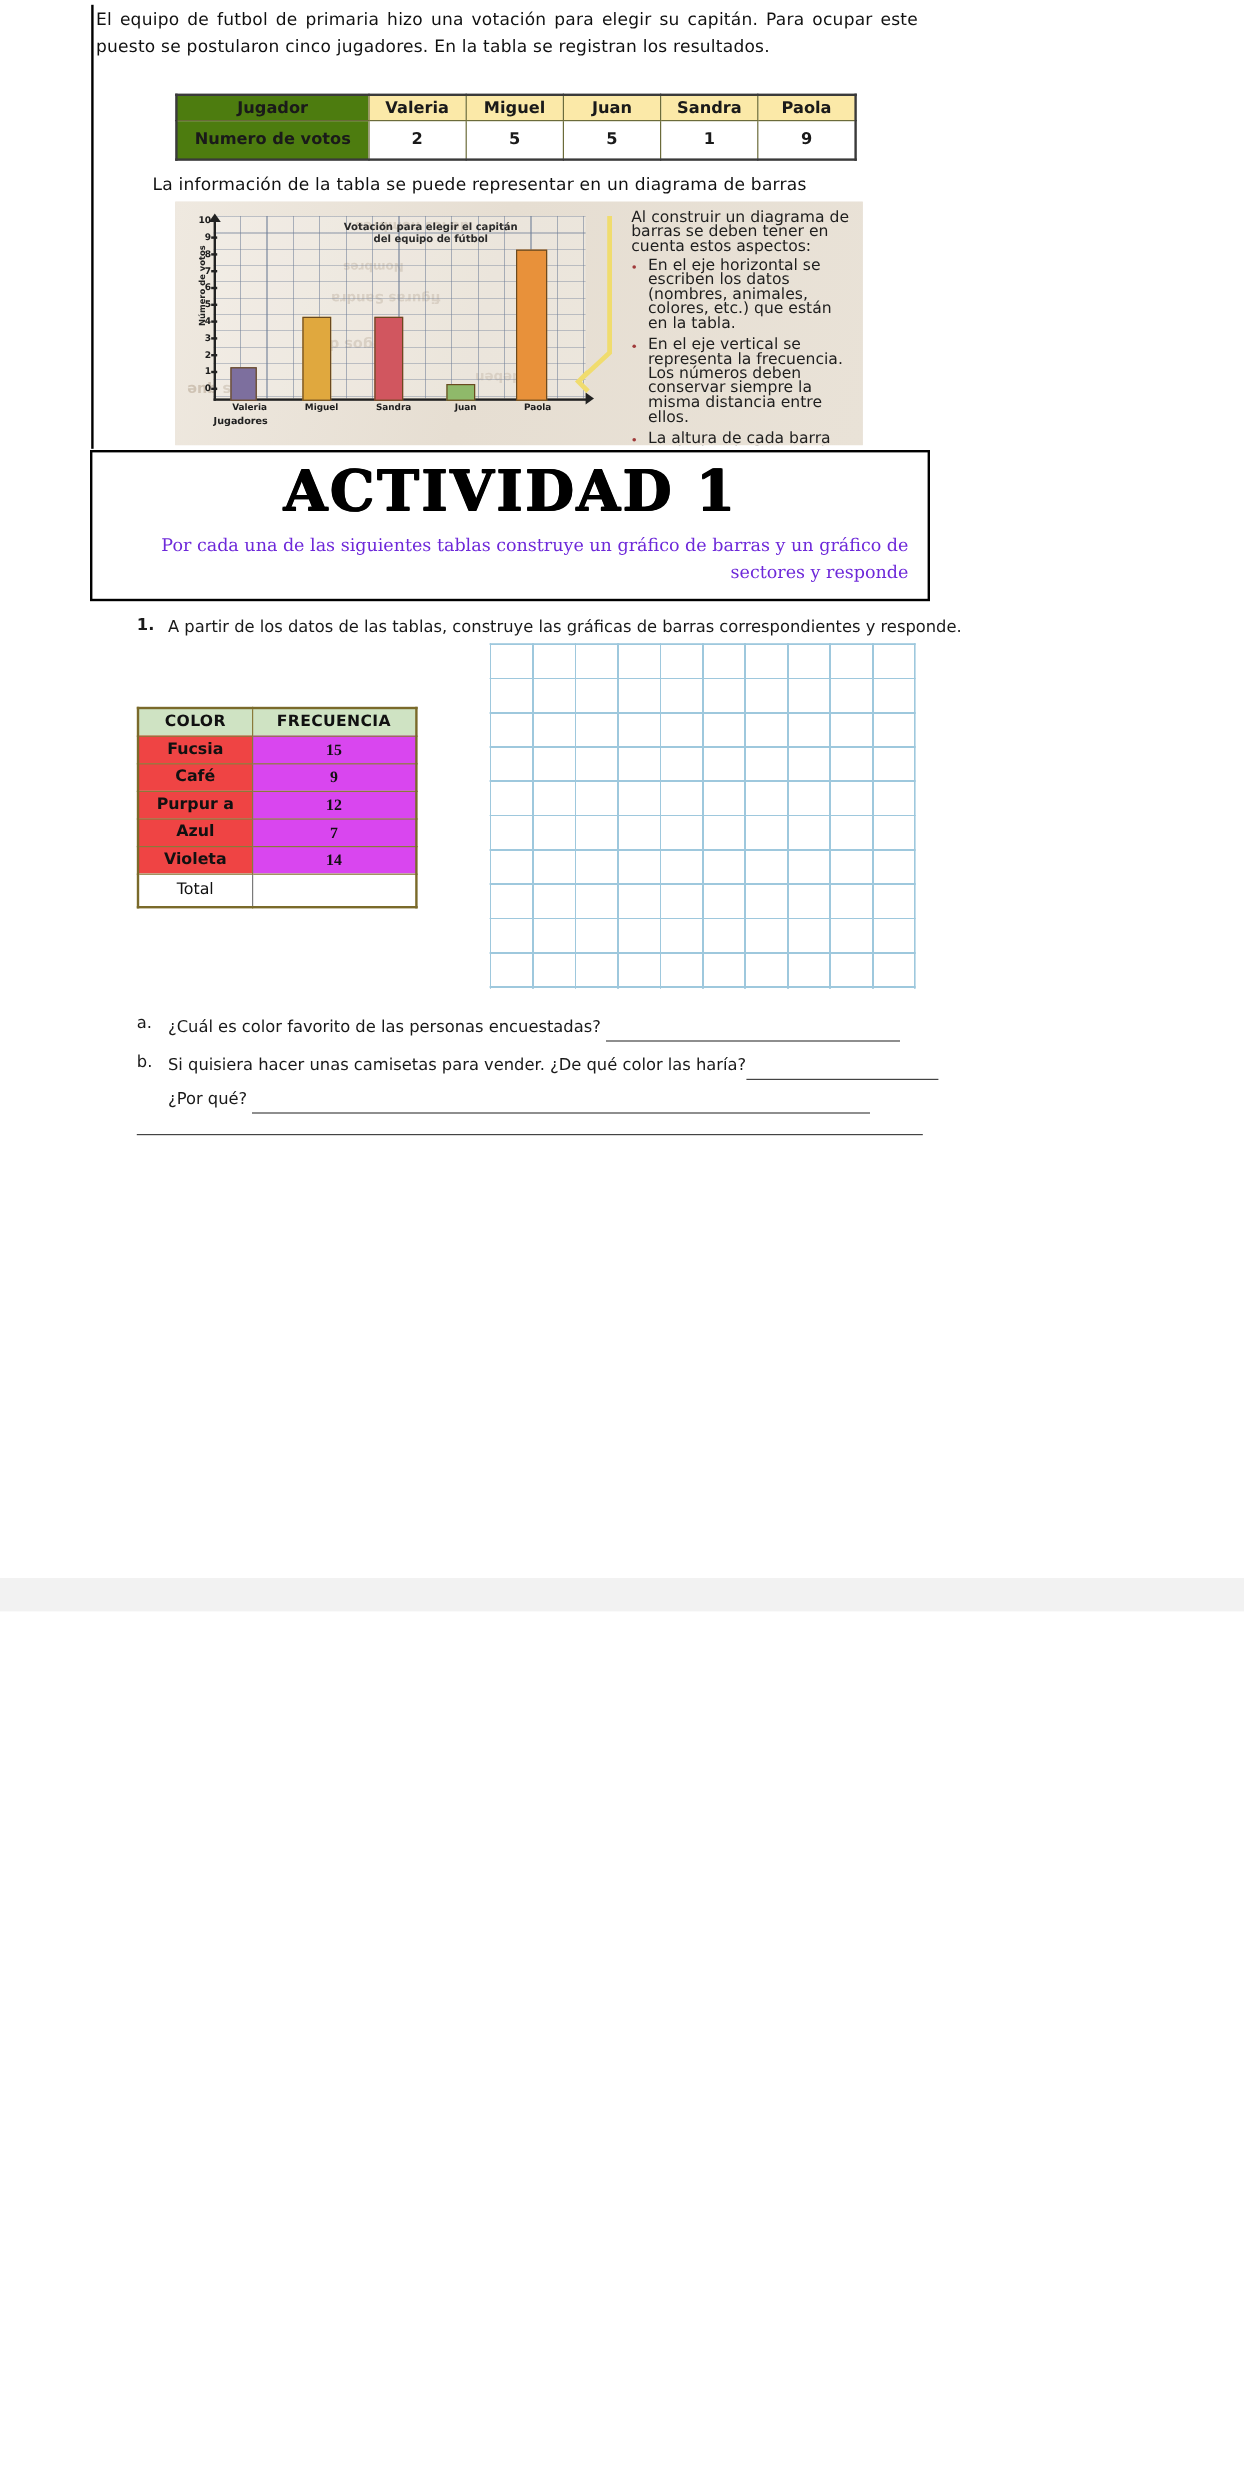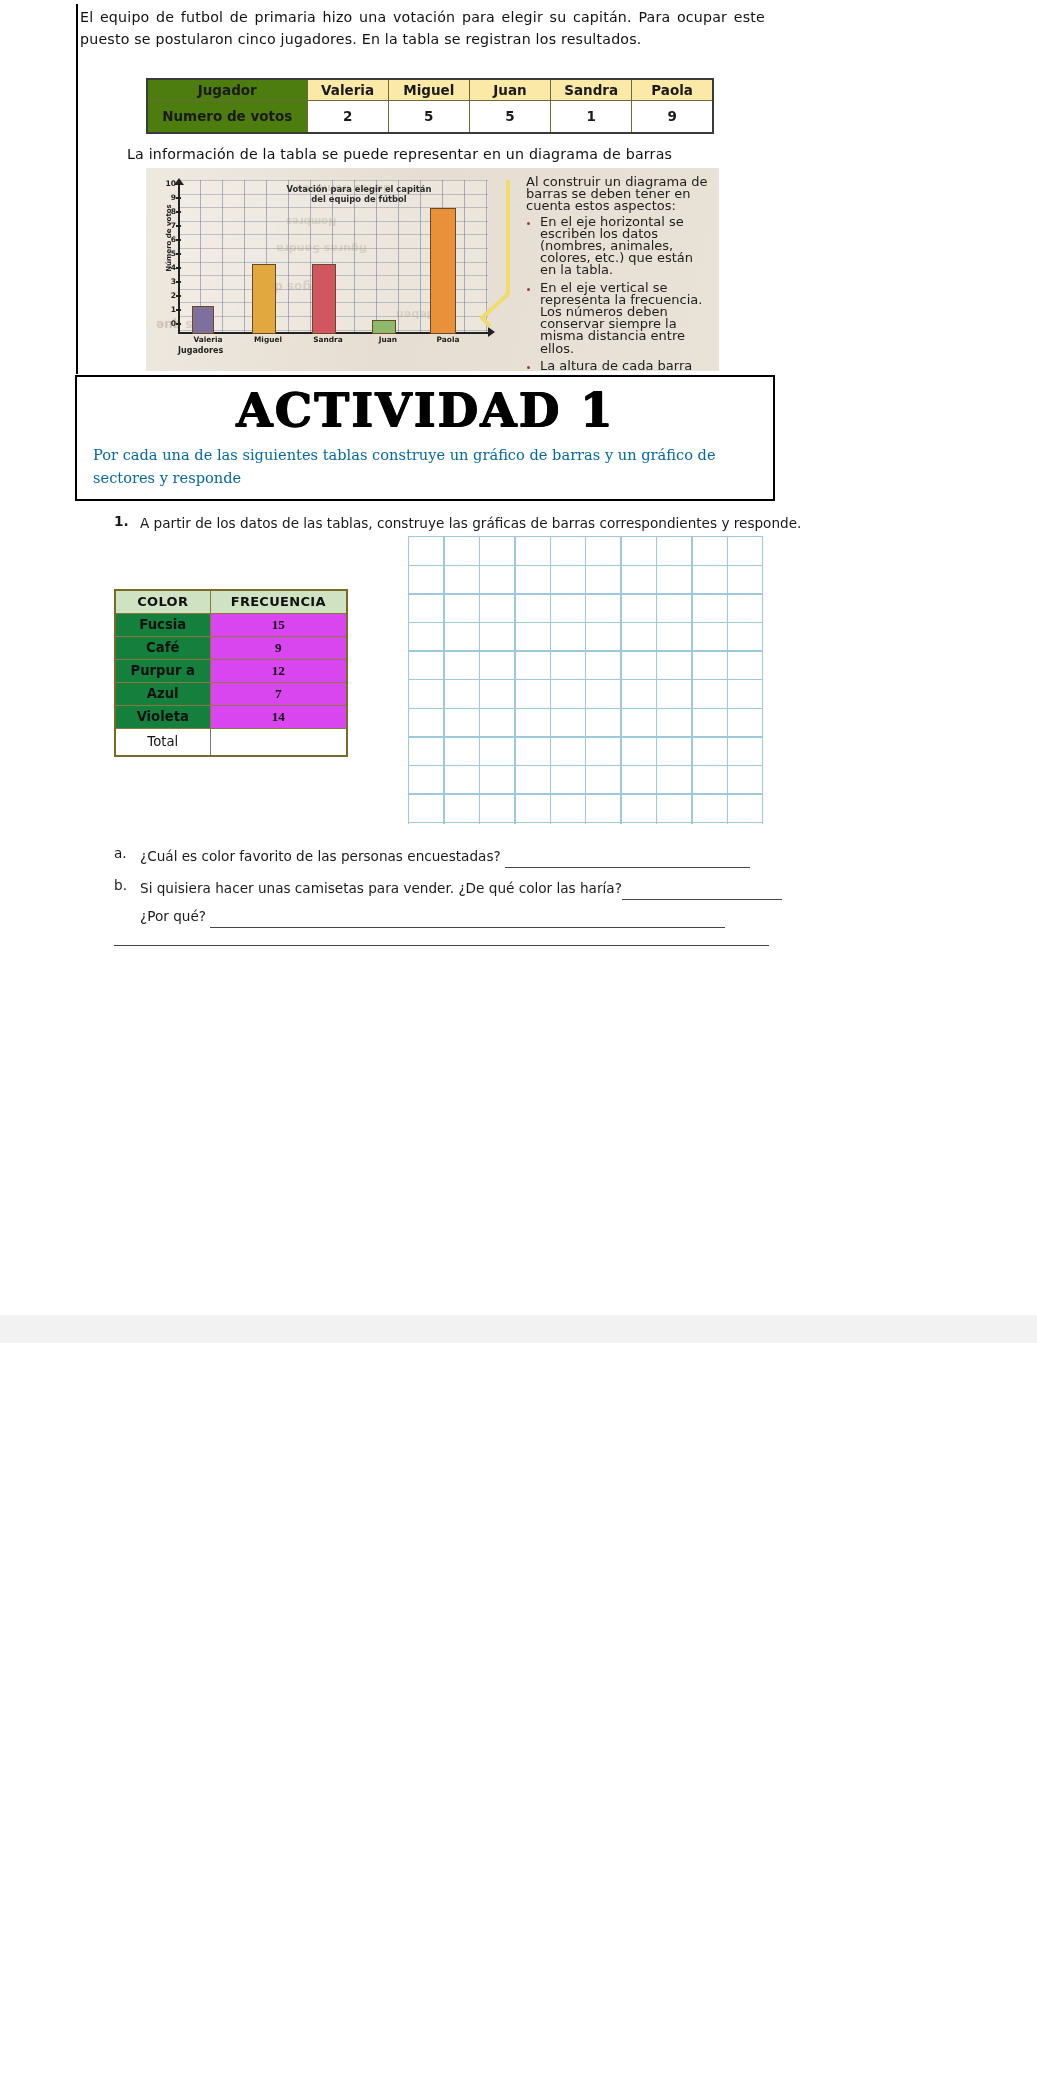--- a/index.html
+++ b/index.html
@@ -135,42 +135,42 @@
     border:2px solid #000; background:#fff;
   }
   #activity-title {
     text-align:center; margin-top:5px;
     font-family:"DejaVu Serif", serif;
     font-weight:bold; font-size:47px; letter-spacing:2px;
     color:#000;
     text-shadow: 1px 0 0 #000, 0 1px 0 #000, 1px 1px 0 #000;
   }
   #activity-sub {
-    text-align:left; margin:6px 16px 0 16px;
+    text-align:right; margin:6px 16px 0 16px;
     font-family:"DejaVu Serif", serif;
-    font-size:14.6px; line-height:23px; color:#0369a1;
+    font-size:14.6px; line-height:23px; color:#6d28d9;
   }
 
   
   #item1-num { position:absolute; left:114px; top:513px; font-weight:bold; font-size:13.6px; }
   #item1-text { position:absolute; left:140px; top:513px; width:905px;
                 font-size:13.6px; line-height:21px; }
 
   
   .data-table {
     position:absolute; border-collapse:collapse; table-layout:fixed;
     font-family:"DejaVu Sans", sans-serif;
   }
   .data-table td {
     border:1px solid #8a7a3a;
     text-align:center; font-weight:bold;
     color:#111;
   }
   .data-table .hd { background:#cfe3c3; }
-  .data-table .lbl { background:#15803d; }
+  .data-table .lbl { background:#ef4444; }
   .data-table .num { background:#d946ef;font-family:Liberation Serif, serif; }
   .data-table .total-lbl { background:#ffffff; font-weight:normal; border:1px solid #7a7a7a; }
   .data-table .total-val { background:#ffffff; border:1px solid #7a7a7a; }
 
   #color-table { left:90px; top:589px; width:234px; border:2px solid #7a6a2a; font-size:13.2px;margin-left:24px; }
   #color-table td { height:23px; }
   #color-table .hd { font-size:13px; letter-spacing:.3px; }
   #color-table col.c1 { width:95px; }
 
   

